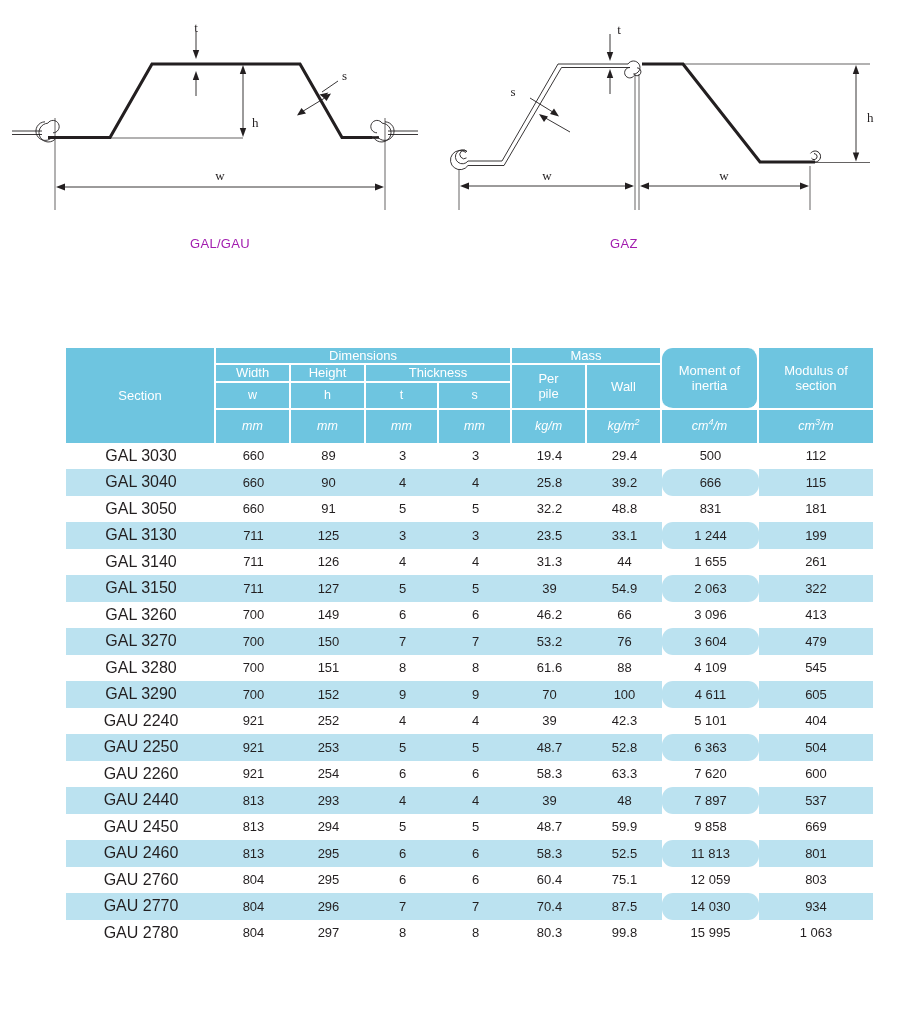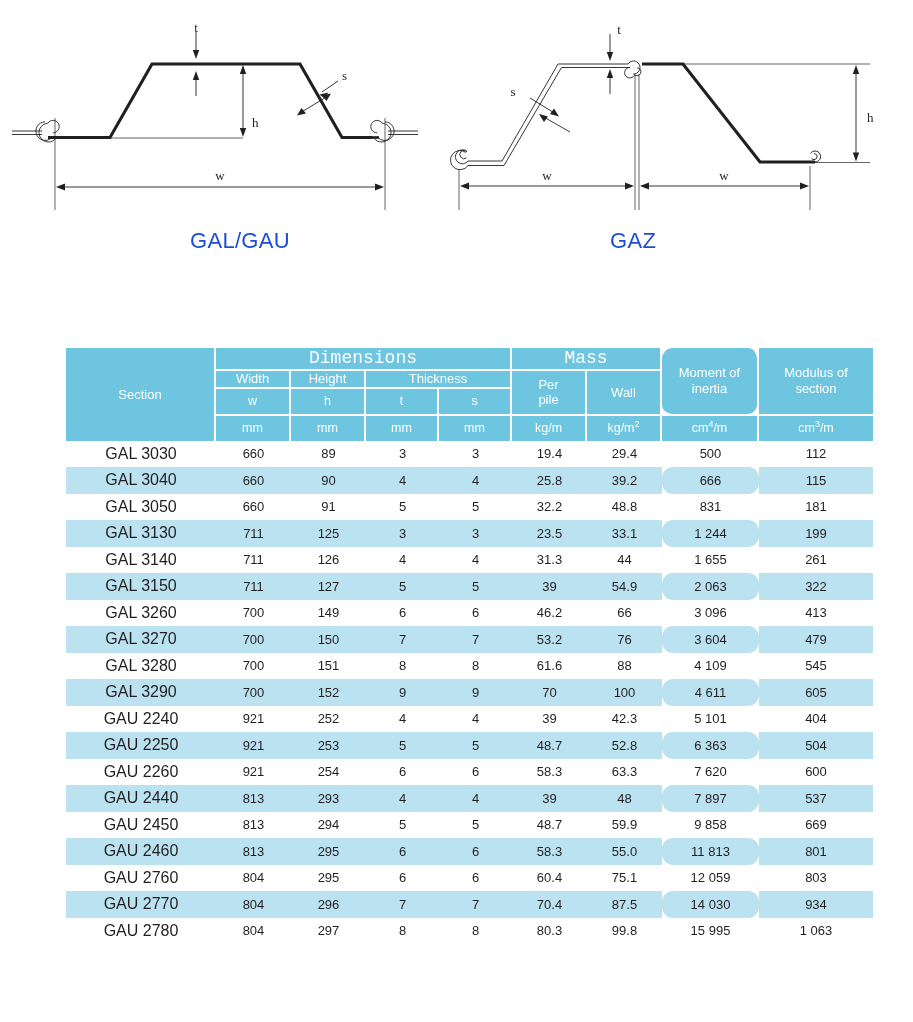--- a/index.html
+++ b/index.html
@@ -26,23 +26,23 @@
   }
   .diagram-wrap {
     position: absolute;
     top: 10px;
   }
   #diagram-gal { left: 0px; width: 430px; height: 215px; }
   #diagram-gaz { left: 430px; width: 483px; height: 215px; }
 
   .caption {
     position: absolute;
-    top: 228px;
-    font-size: 22px;
-    color: #1d4ed8;
+    top: 236px;
+    font-size: 13px;
+    color: #a21caf;
     letter-spacing: 0.3px;
   }
   #caption-gal { left: 190px; }
   #caption-gaz { left: 610px; }
 
   
   #spec-table {
     position: absolute;
     left: 66px;
     top: 348px;
@@ -66,24 +66,24 @@
     border-bottom: 2px solid #ffffff;
     line-height: 1.18;
   }
   #spec-table thead th.last-col { border-right: none; }
   #spec-table thead th.no-bottom { border-bottom: none; }
 
   #spec-table thead th.h-section {
     width: 148px;
     font-size: 13px;
   }
-  #spec-table thead th.h-group { font-size: 18px; font-family: Liberation Mono, monospace; }
+  #spec-table thead th.h-group { font-size: 13px; }
   #spec-table thead th.h-sub   { font-size: 13px; }
   #spec-table thead th.h-sym   { font-size: 12.5px; height: 25px; }
-  #spec-table thead th.h-unit  { font-size: 12.5px; height: 25px; }
+  #spec-table thead th.h-unit  { font-size: 12.5px; height: 33px; font-style: italic; }
 
   .col-w  { width: 73px; }
   .col-h  { width: 73px; }
   .col-t  { width: 73px; }
   .col-s  { width: 73px; }
   .col-pp { width: 73px; }
   .col-wl { width: 73px; }
   .col-mi { width: 95px; border-radius: 11px; }
   .col-ms { width: 114px; }
 
@@ -462,21 +462,21 @@
         <td class="col-mi">9 858</td>
         <td class="col-ms">669</td>
       </tr>
       <tr class="alt">
         <td class="c-section">GAU 2460</td>
         <td class="col-w">813</td>
         <td class="col-h">295</td>
         <td class="col-t">6</td>
         <td class="col-s">6</td>
         <td class="col-pp">58.3</td>
-        <td class="col-wl">55.0</td>
+        <td class="col-wl">52.5</td>
         <td class="col-mi">11 813</td>
         <td class="col-ms">801</td>
       </tr>
       <tr>
         <td class="c-section">GAU 2760</td>
         <td class="col-w">804</td>
         <td class="col-h">295</td>
         <td class="col-t">6</td>
         <td class="col-s">6</td>
         <td class="col-pp">60.4</td>

